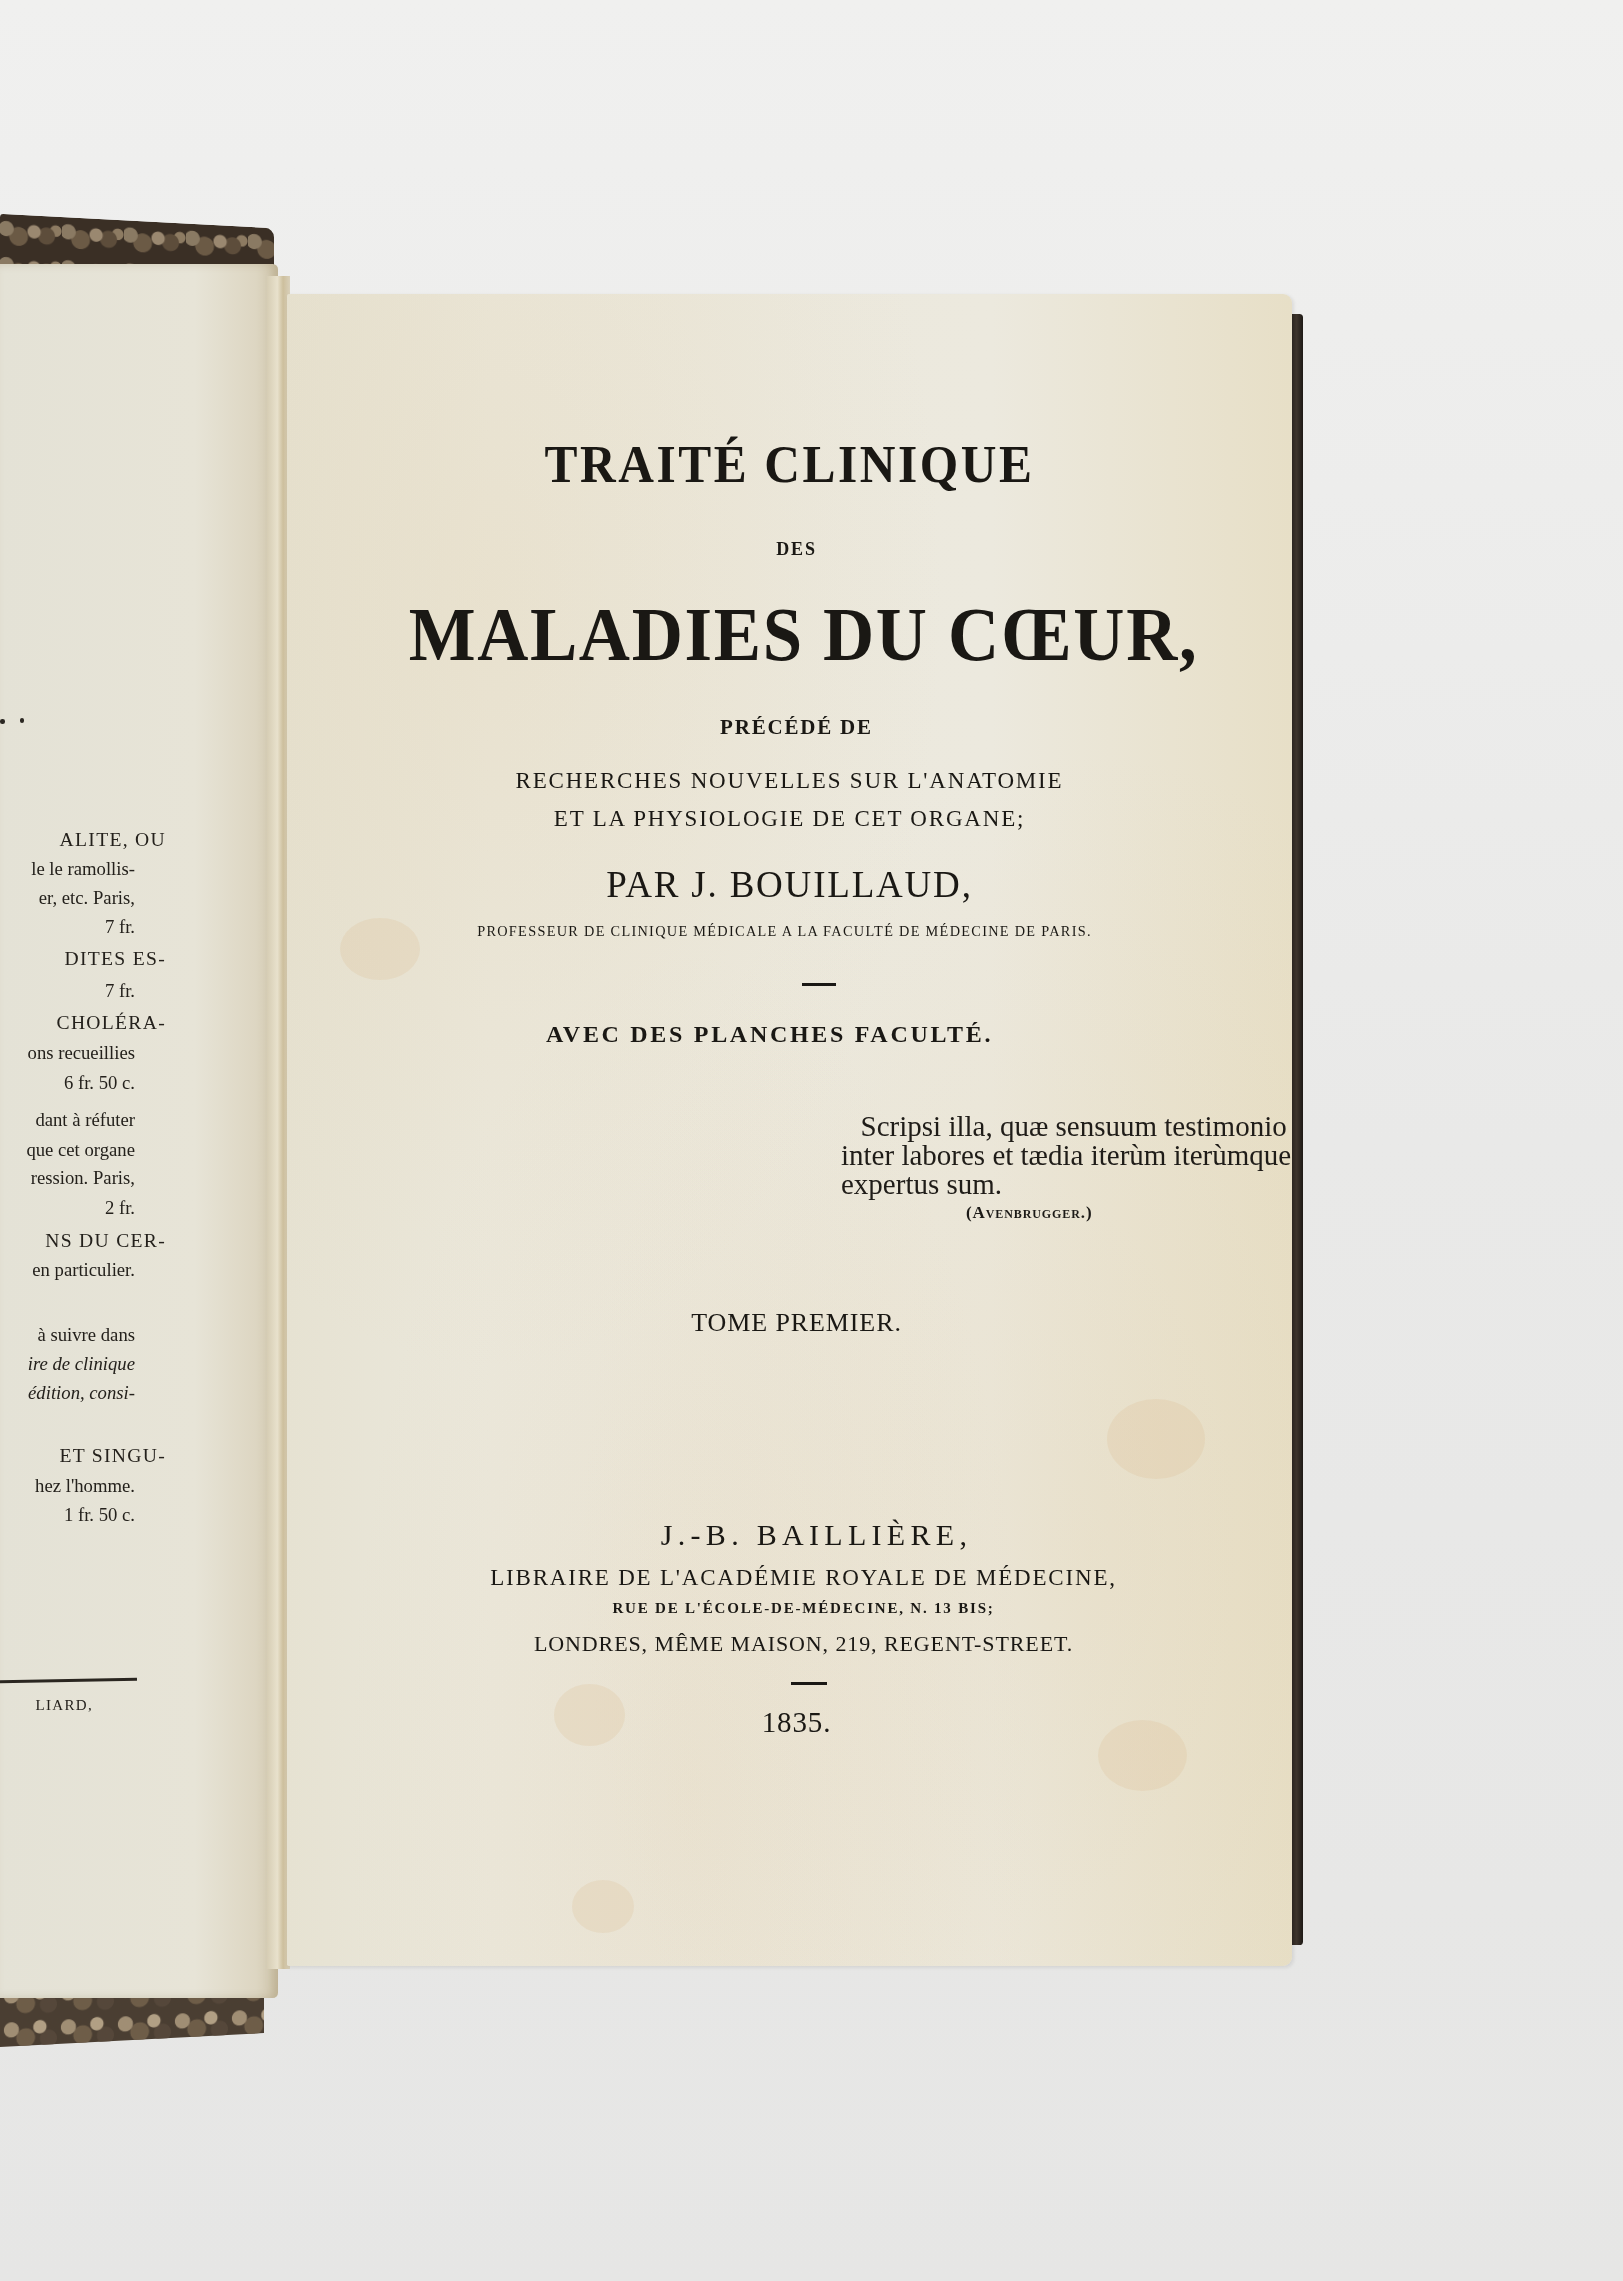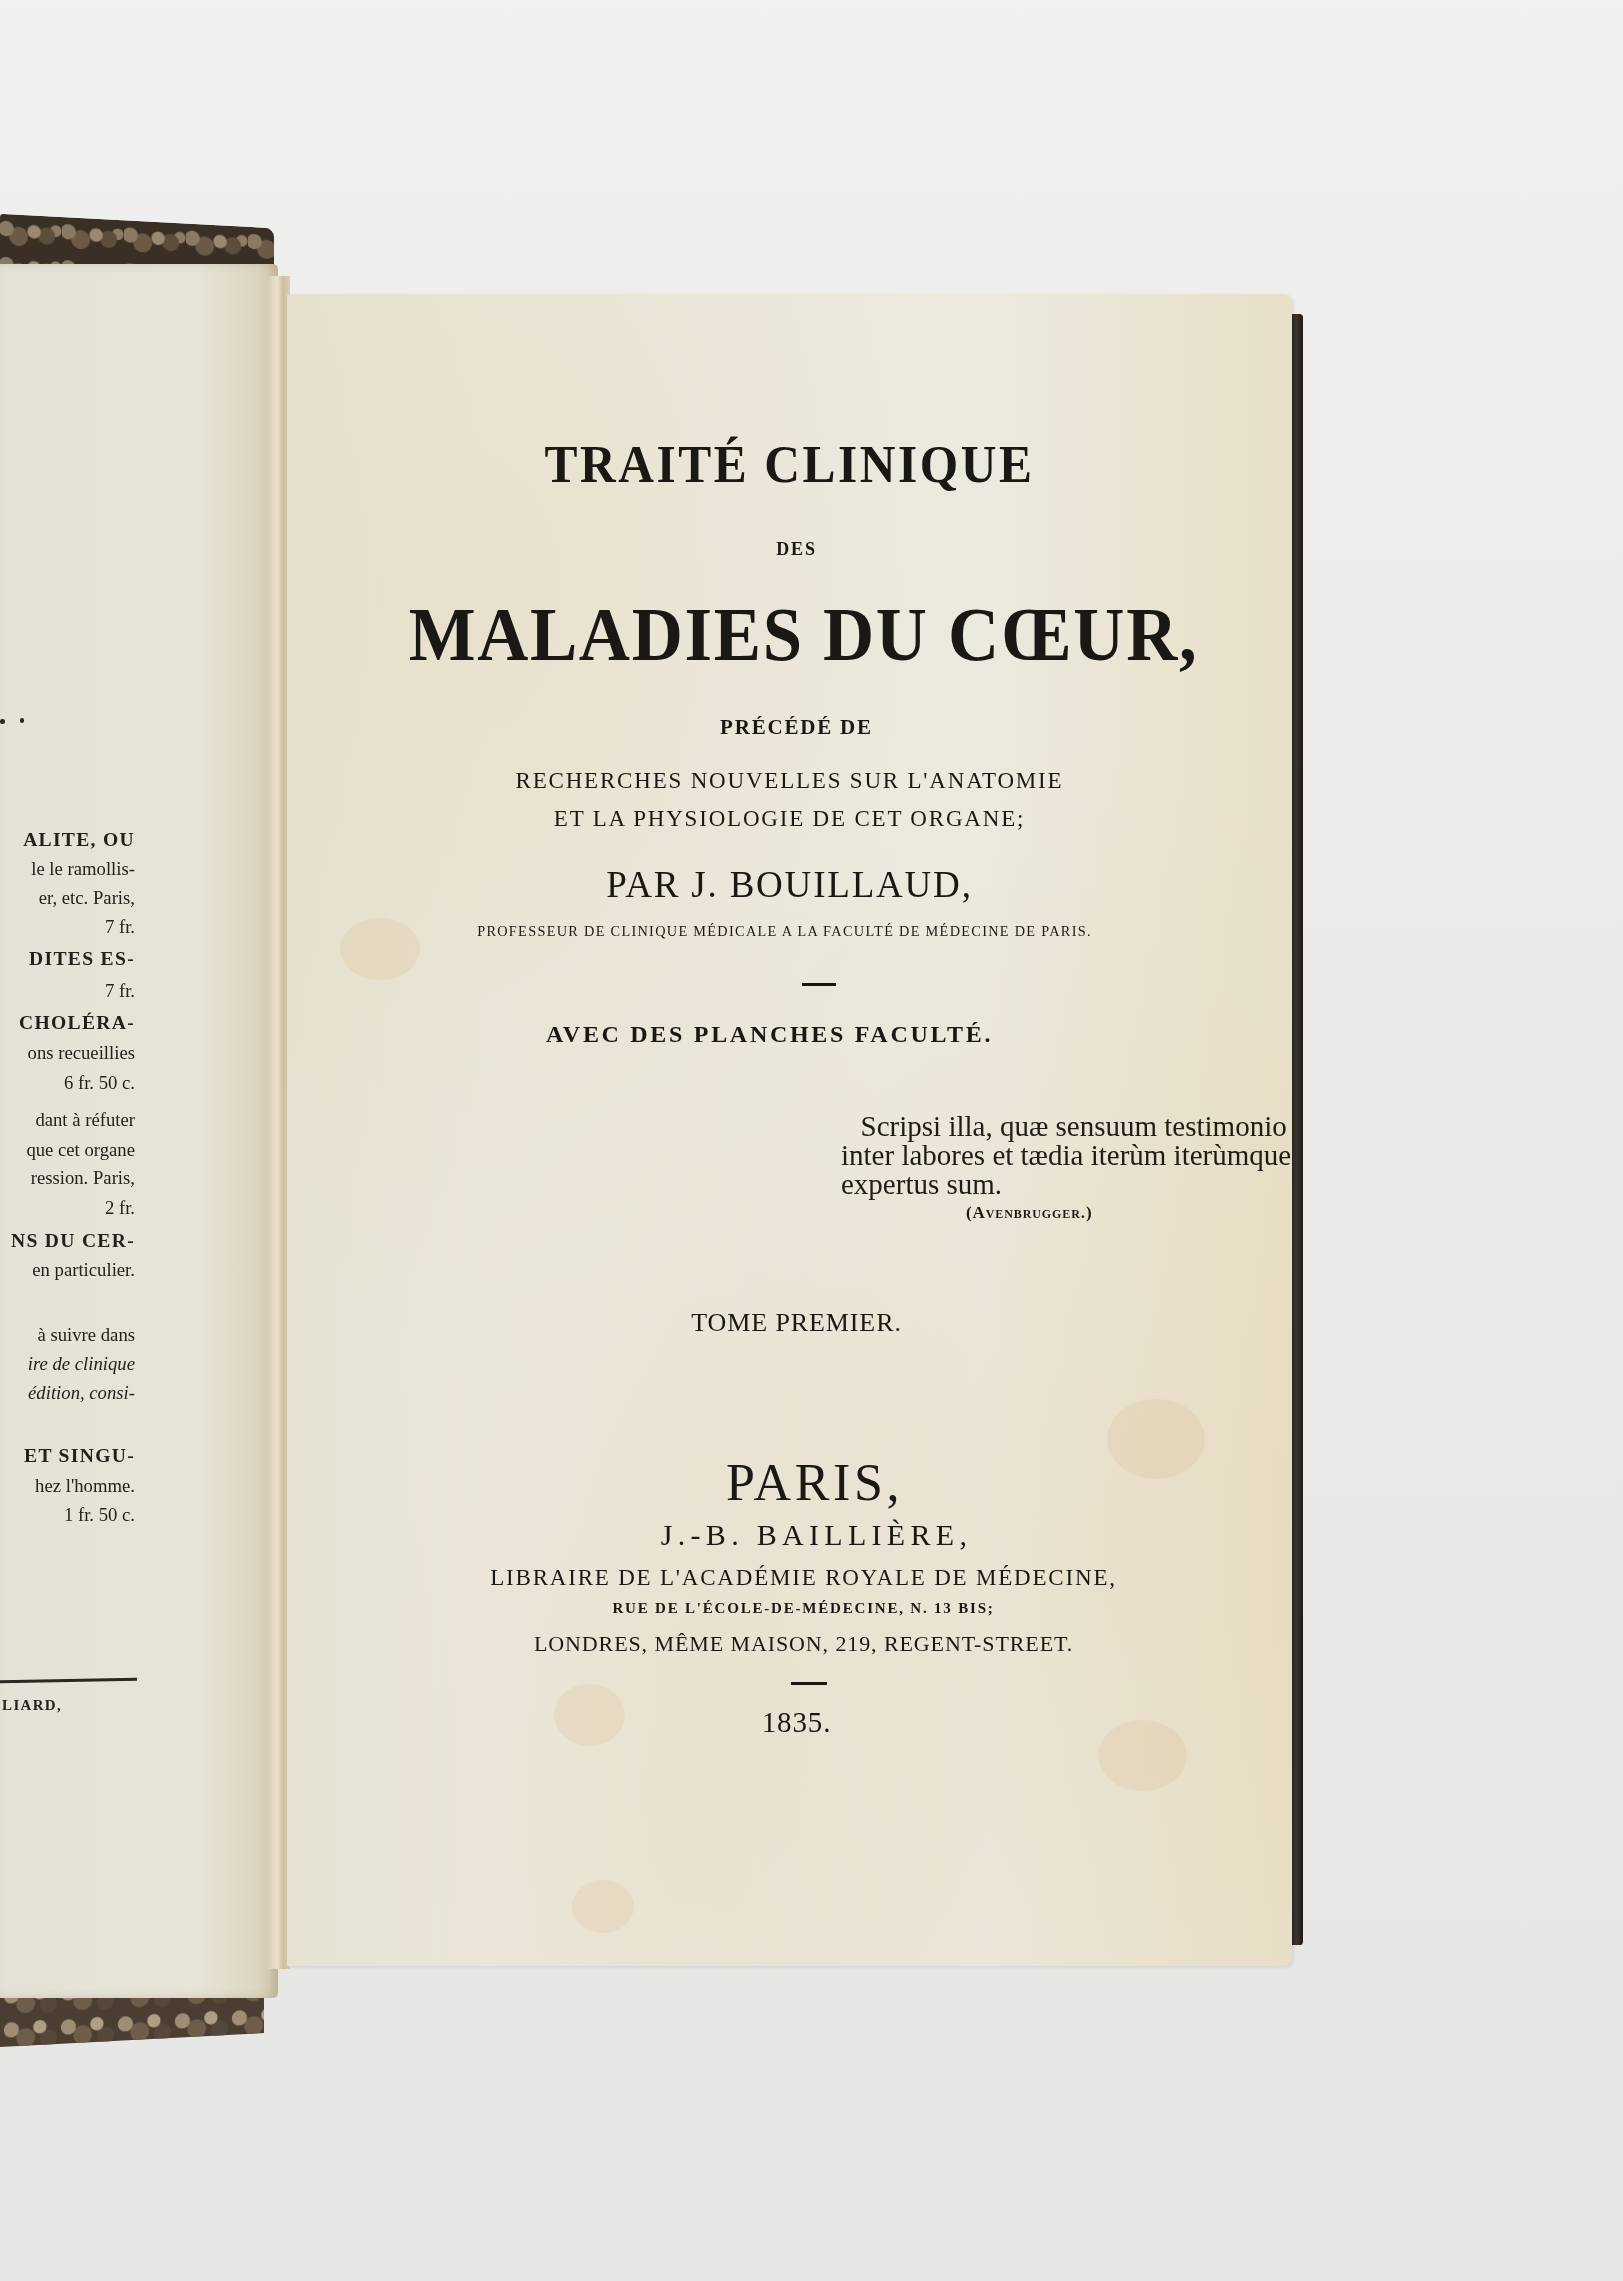--- a/index.html
+++ b/index.html
@@ -60,21 +60,21 @@
     position: absolute; left: 287px; top: 294px; width: 1005px; height: 1672px;
     background:
       radial-gradient(ellipse at 20% 18%, rgba(225,205,165,0.25), transparent 40%),
       radial-gradient(ellipse at 80% 75%, rgba(225,205,165,0.22), transparent 45%),
       radial-gradient(ellipse at 40% 90%, rgba(225,200,160,0.2), transparent 40%),
       linear-gradient(90deg, #e6e2d2 0%, #ebe8dc 20%, #ece9de 70%, #e7dfc7 100%);
     border-radius: 1.8px 9px 9px 1.8px;
     box-shadow: 1.8px 1.8px 3.6px rgba(0,0,0,0.08);
   }
   .lt { position: absolute; left: 0; width: 135px; text-align: right; white-space: nowrap; font-size: 18.7px; color: #24211c; }
-  .lt.caps { font-size: 19.6px; letter-spacing: 1.3px; font-weight: bold; }
+  .lt.caps { font-size: 19.6px; letter-spacing: 1.3px; font-weight: normal; margin-left: 31px; }
   .lt.ital { font-style: italic; }
   .left-rule { position: absolute; left: 0; top: 1679px; width: 137px; height: 2.7px; background: #2a2620; transform: rotate(-1deg); }
   .left-dot { position: absolute; width: 4.5px; height: 4.5px; border-radius: 50%; background: #2b2722; }
 
   
   .tp { position: absolute; left: 287px; width: 1005px; text-align: center; white-space: nowrap; color: #1a1814; }
   .title1 { top: 435px; font-size: 52px; letter-spacing: 2.7px; font-weight: bold; transform: scaleX(0.95); }
   .des { top: 539px; font-size: 18px; letter-spacing: 1.8px; font-weight: bold; left: 294px; }
   .title2 { top: 590px; font-size: 77px; letter-spacing: 1.8px; font-weight: bold; transform: scaleX(0.92); left: 301px; }
   .precede { top: 715px; font-size: 21px; letter-spacing: 1.8px; font-weight: bold; left: 294px; }
@@ -157,21 +157,20 @@
   <div class="tp avec">AVEC DES PLANCHES FACULTÉ.</div>
 
   <div class="epigraph">
     <span class="line l1">Scripsi illa, quæ sensuum testimonio</span>
     <span class="line">inter labores et tædia iterùm iterùmque</span>
     <span class="line">expertus sum.</span>
   </div>
   <div class="epi-attr">(Avenbrugger.)</div>
 
   <div class="tp tome">TOME PREMIER.</div>
-  <div class="tp paris">PARIS,</div>
   <div class="tp baill">J.-B. BAILLIÈRE,</div>
   <div class="tp libraire">LIBRAIRE DE L'ACADÉMIE ROYALE DE MÉDECINE,</div>
   <div class="tp rue">RUE DE L'ÉCOLE-DE-MÉDECINE, N. 13 BIS;</div>
   <div class="tp londres">LONDRES, MÊME MAISON, 219, REGENT-STREET.</div>
   <div class="rule-short2"></div>
   <div class="tp year">1835.</div>
 </div>
 
 
 </body></html>

